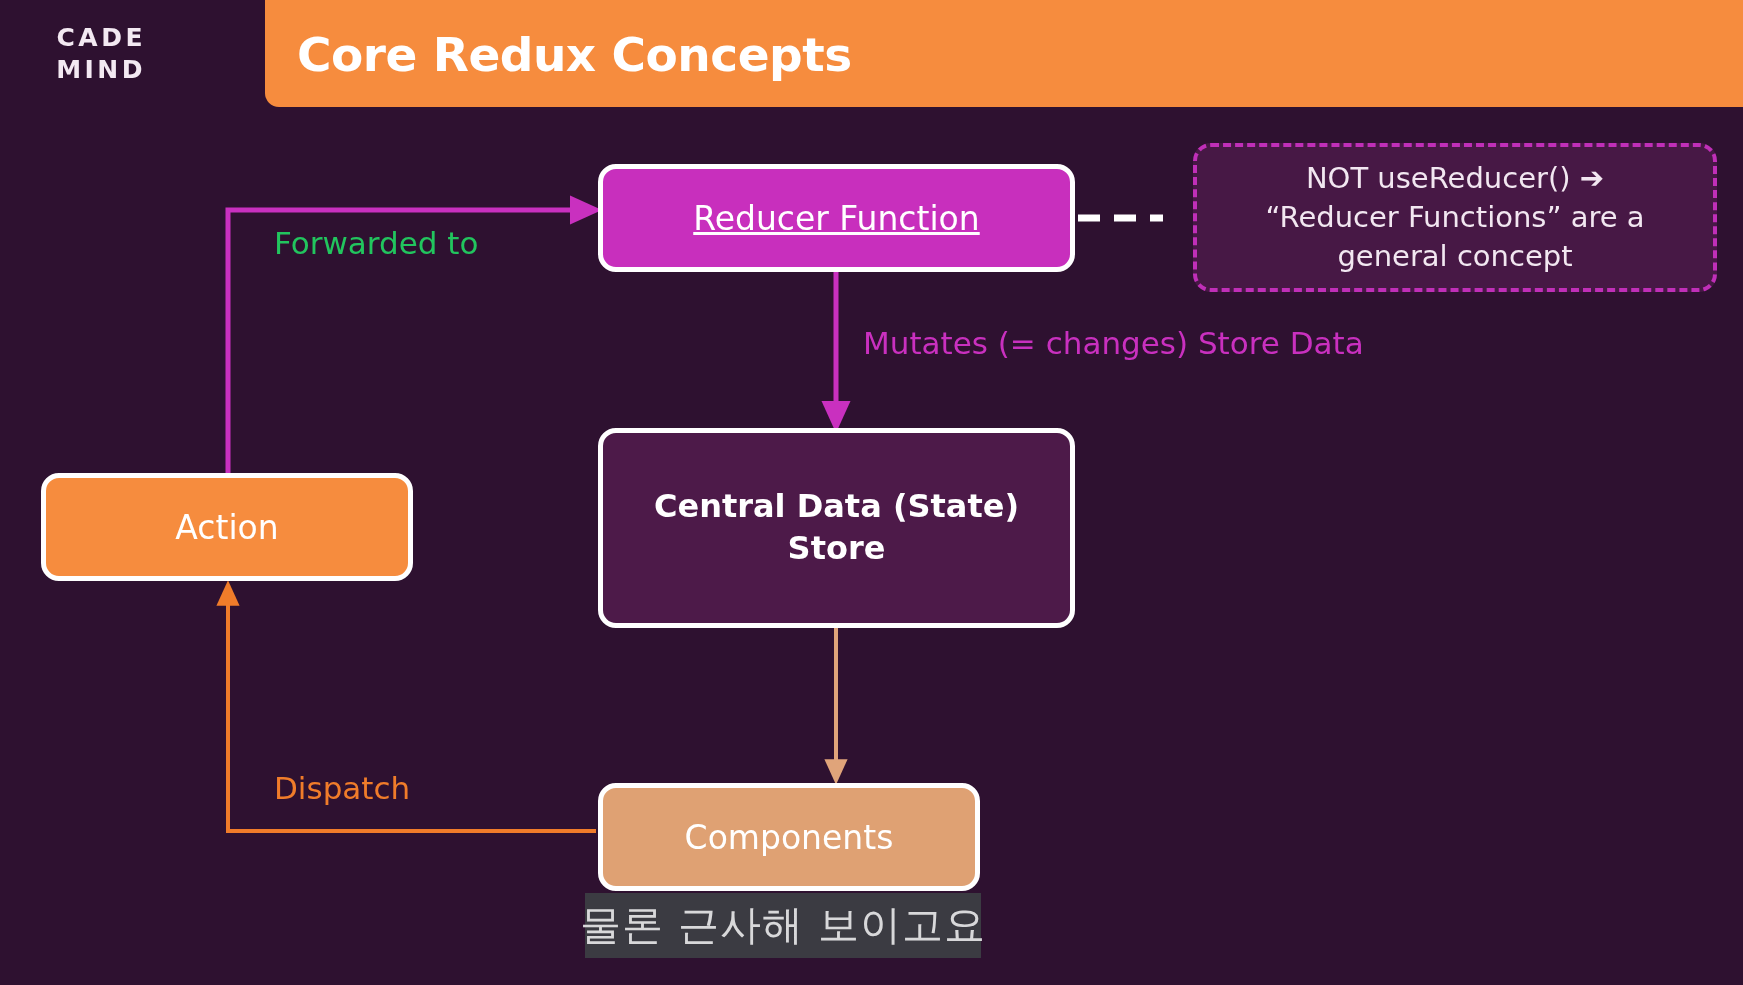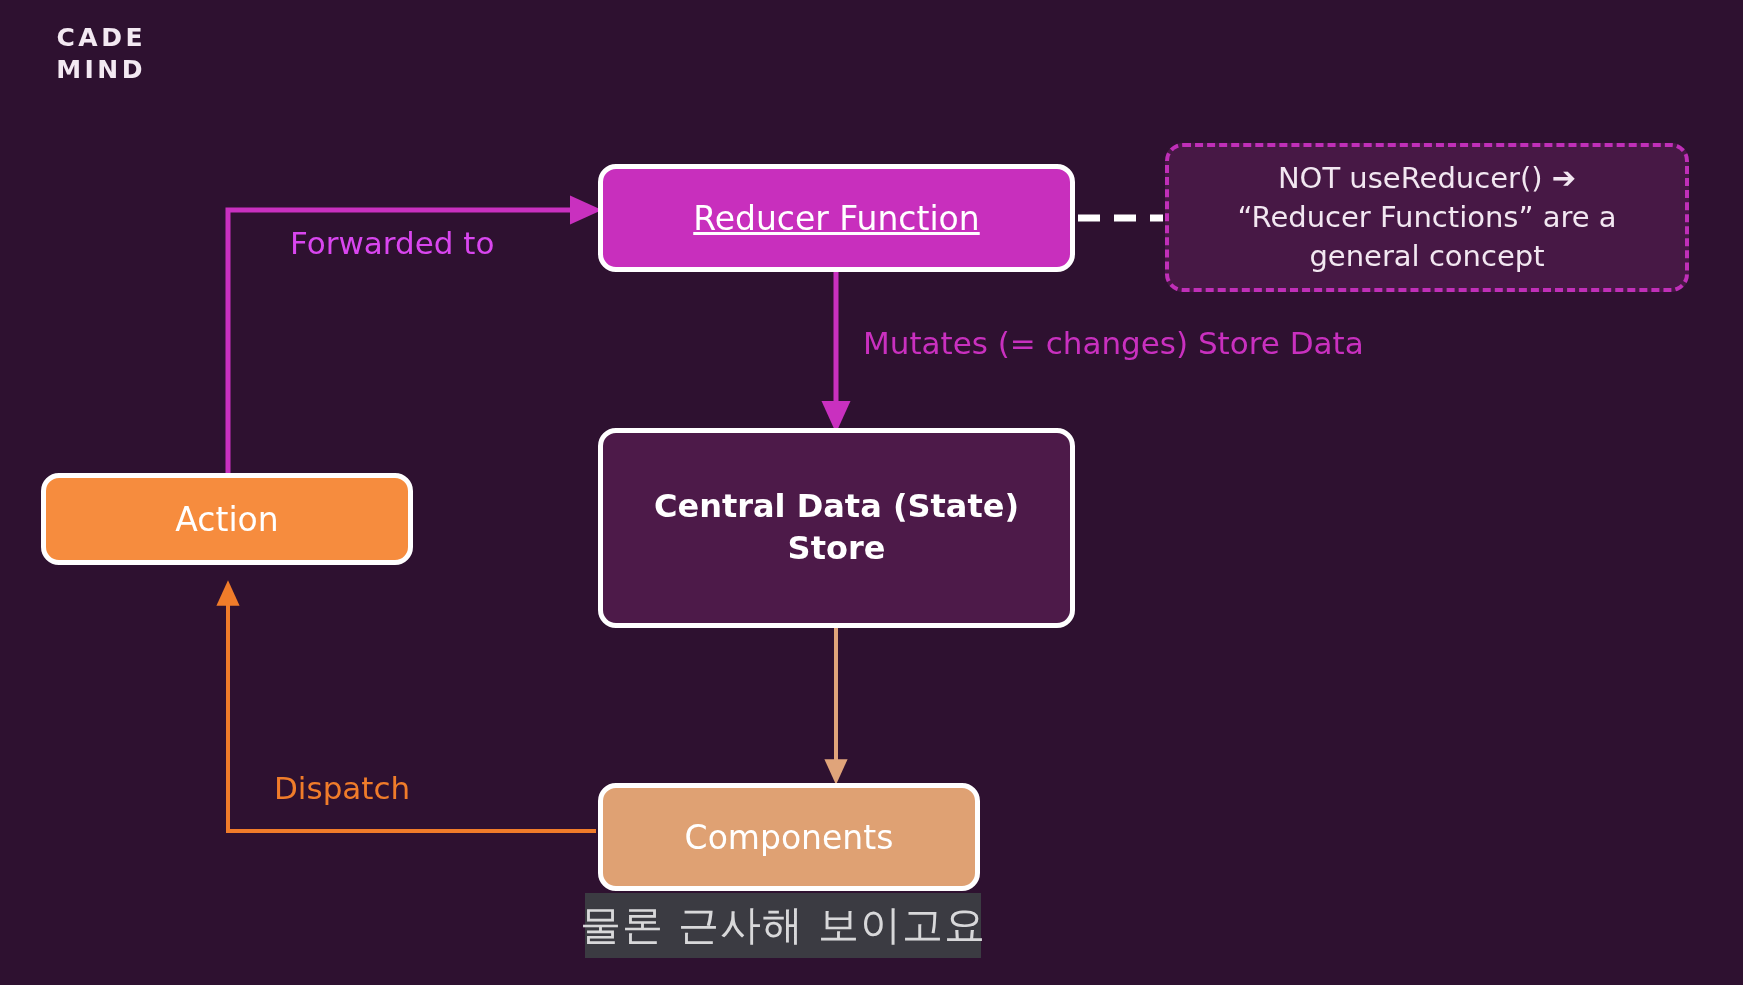--- a/index.html
+++ b/index.html
@@ -74,35 +74,35 @@
   #node-store {
     left: 598px; top: 428px;
     width: 477px; height: 200px;
     background: #4d1a49;
     font-size: 32px;
     font-weight: 700;
     line-height: 1.3;
   }
   #node-action {
     left: 41px; top: 473px;
-    width: 372px; height: 92px;
+    width: 372px; height: 108px;
     background: #f68c3e;
     font-size: 33px;
   }
   #node-components {
     left: 598px; top: 783px;
     width: 382px; height: 108px;
     background: #dfa173;
     font-size: 33px;
   }
 
   
   #callout-note {
     position: absolute;
-    left: 1165px; top: 143px;
+    left: 1193px; top: 143px;
     width: 524px; height: 149px;
     box-sizing: border-box;
     background: #471845;
     border: 4px dashed #c02fb8;
     border-radius: 18px;
     display: flex;
     align-items: center;
     justify-content: center;
     text-align: center;
     color: #f2e7f1;
@@ -120,21 +120,21 @@
     width: 1743px; height: 985px;
     z-index: 2;
   }
 
   
   .edge-label {
     position: absolute;
     white-space: nowrap;
     z-index: 6;
   }
-  #label-forwarded { left: 290px; top: 225px; font-size: 31px; color: #d946ef; }
+  #label-forwarded { left: 274px; top: 225px; font-size: 31px; color: #22c55e; }
   #label-mutates   { left: 863px; top: 325px; font-size: 31px; color: #c930bf; }
   #label-subscription { left: 863px; top: 677px; font-size: 31px; color: #e0a47a; }
   #label-dispatch  { left: 274px; top: 770px; font-size: 31px; color: #f07c2a; }
 
   
   #caption-bar {
     position: absolute;
     left: 585px;
     top: 893px;
     width: 396px;
@@ -155,20 +155,23 @@
 </head>
 <body>
 
 <div id="slide">
 
   <div id="brand-logo">
     <div>CADE</div>
     <div>MIND</div>
   </div>
 
+  <div id="header-bar">
+    <div id="header-title">Core Redux Concepts</div>
+  </div>
 
   <svg id="connectors" viewBox="0 0 1743 985" width="1743" height="985">
     <defs>
       <marker id="arw-magenta" markerWidth="7" markerHeight="7" refX="3.2" refY="3.5" orient="auto" markerUnits="strokeWidth">
         <path d="M0,0.6 L6.4,3.5 L0,6.4 Z" fill="#c930bf"></path>
       </marker>
       <marker id="arw-orange" markerWidth="7" markerHeight="7" refX="3.2" refY="3.5" orient="auto" markerUnits="strokeWidth">
         <path d="M0,0.6 L6.4,3.5 L0,6.4 Z" fill="#f07c2a"></path>
       </marker>
       <marker id="arw-tan" markerWidth="7" markerHeight="7" refX="3.2" refY="3.5" orient="auto" markerUnits="strokeWidth">

